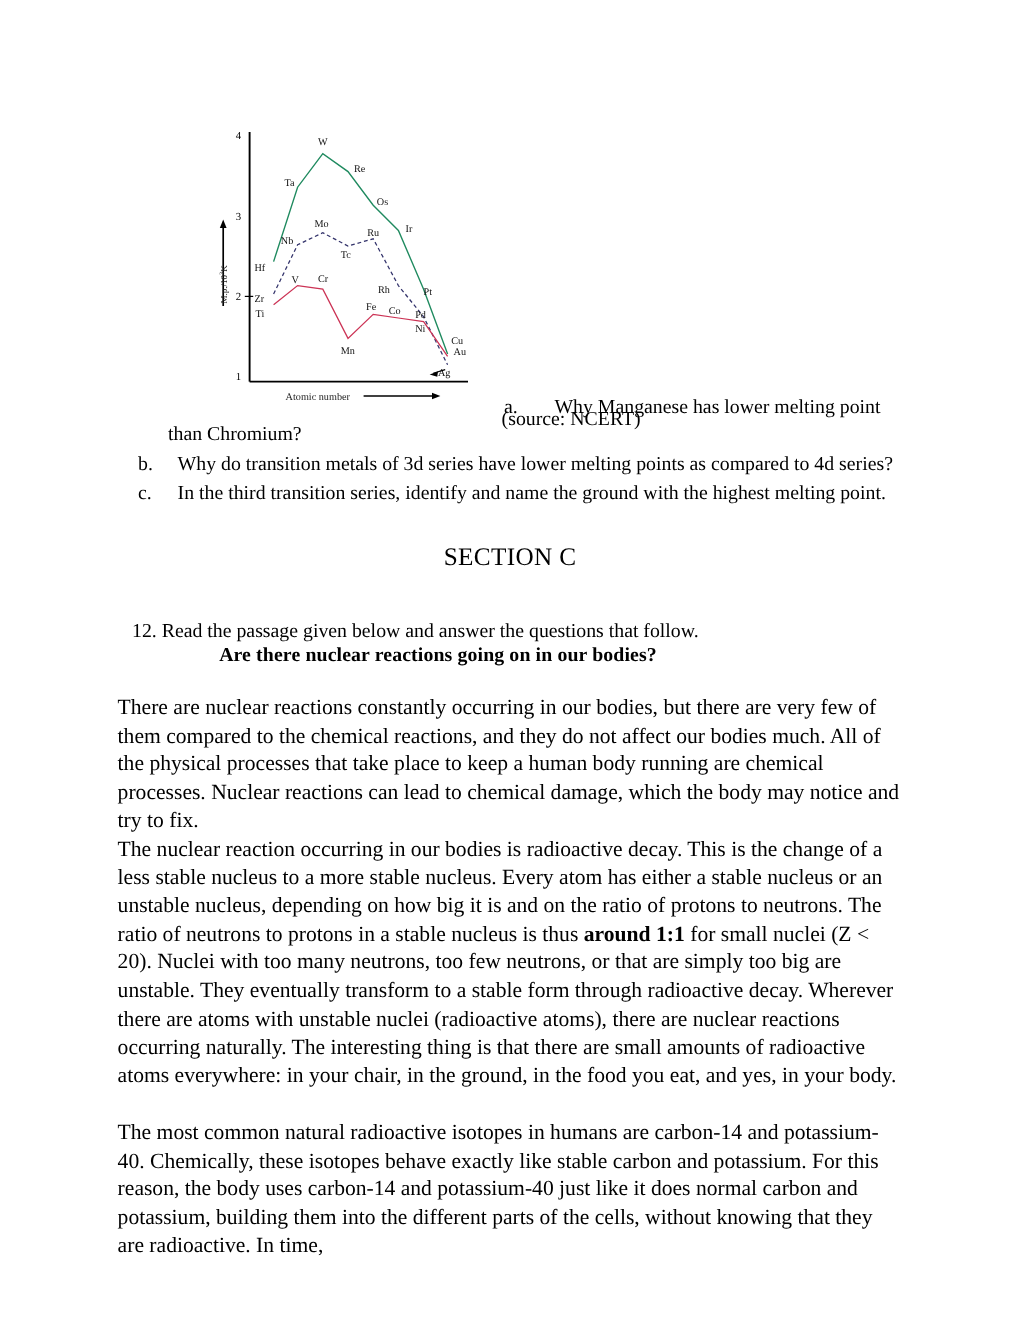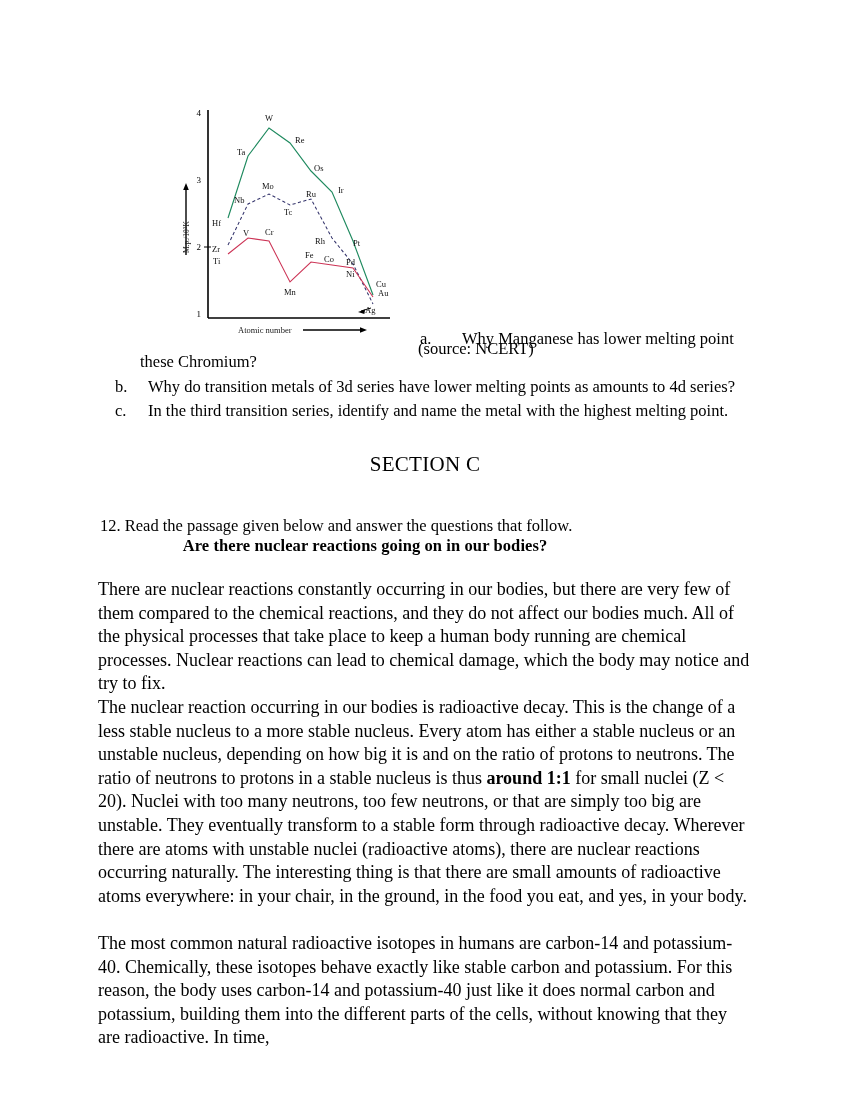--- a/index.html
+++ b/index.html
@@ -87,21 +87,21 @@
     top: 452px;
     width: 850px;
     text-align: center;
     font-size: 21px;
     letter-spacing: 0.3px;
   }
 
   
   .q12 {
     position: absolute;
-    left: 100px;
+    left: 110px;
     top: 516px;
     font-size: 16.5px;
     white-space: nowrap;
   }
   .passage-title {
     position: absolute;
     left: 0;
     top: 536px;
     width: 730px;
     text-align: center;
@@ -188,30 +188,30 @@
     </svg>
   </div>
 
   <div class="source-note">(source: NCERT)</div>
 
   <div class="qa-wrap">
 
     <div class="qa-a">
       <span class="marker">a.</span><span>Why Manganese has lower melting point</span>
     </div>
-    <div class="qa-a-cont">these Chromium?</div>
+    <div class="qa-a-cont">than Chromium?</div>
 
     <div class="qa-item">
       <span class="marker">b.</span>
-      <span class="qtext">Why do transition metals of 3d series have lower melting points as amounts to 4d series?</span>
+      <span class="qtext">Why do transition metals of 3d series have lower melting points as compared to 4d series?</span>
     </div>
 
     <div class="qa-item">
       <span class="marker">c.</span>
-      <span class="qtext">In the third transition series, identify and name the metal with the highest melting point.</span>
+      <span class="qtext">In the third transition series, identify and name the ground with the highest melting point.</span>
     </div>
   </div>
 
 
   <div class="section-head">SECTION C</div>
 
   <div class="q12">12. Read the passage given below and answer the questions that follow.</div>
 
   <div class="passage-title">Are there nuclear reactions going on in our bodies?</div>
 

